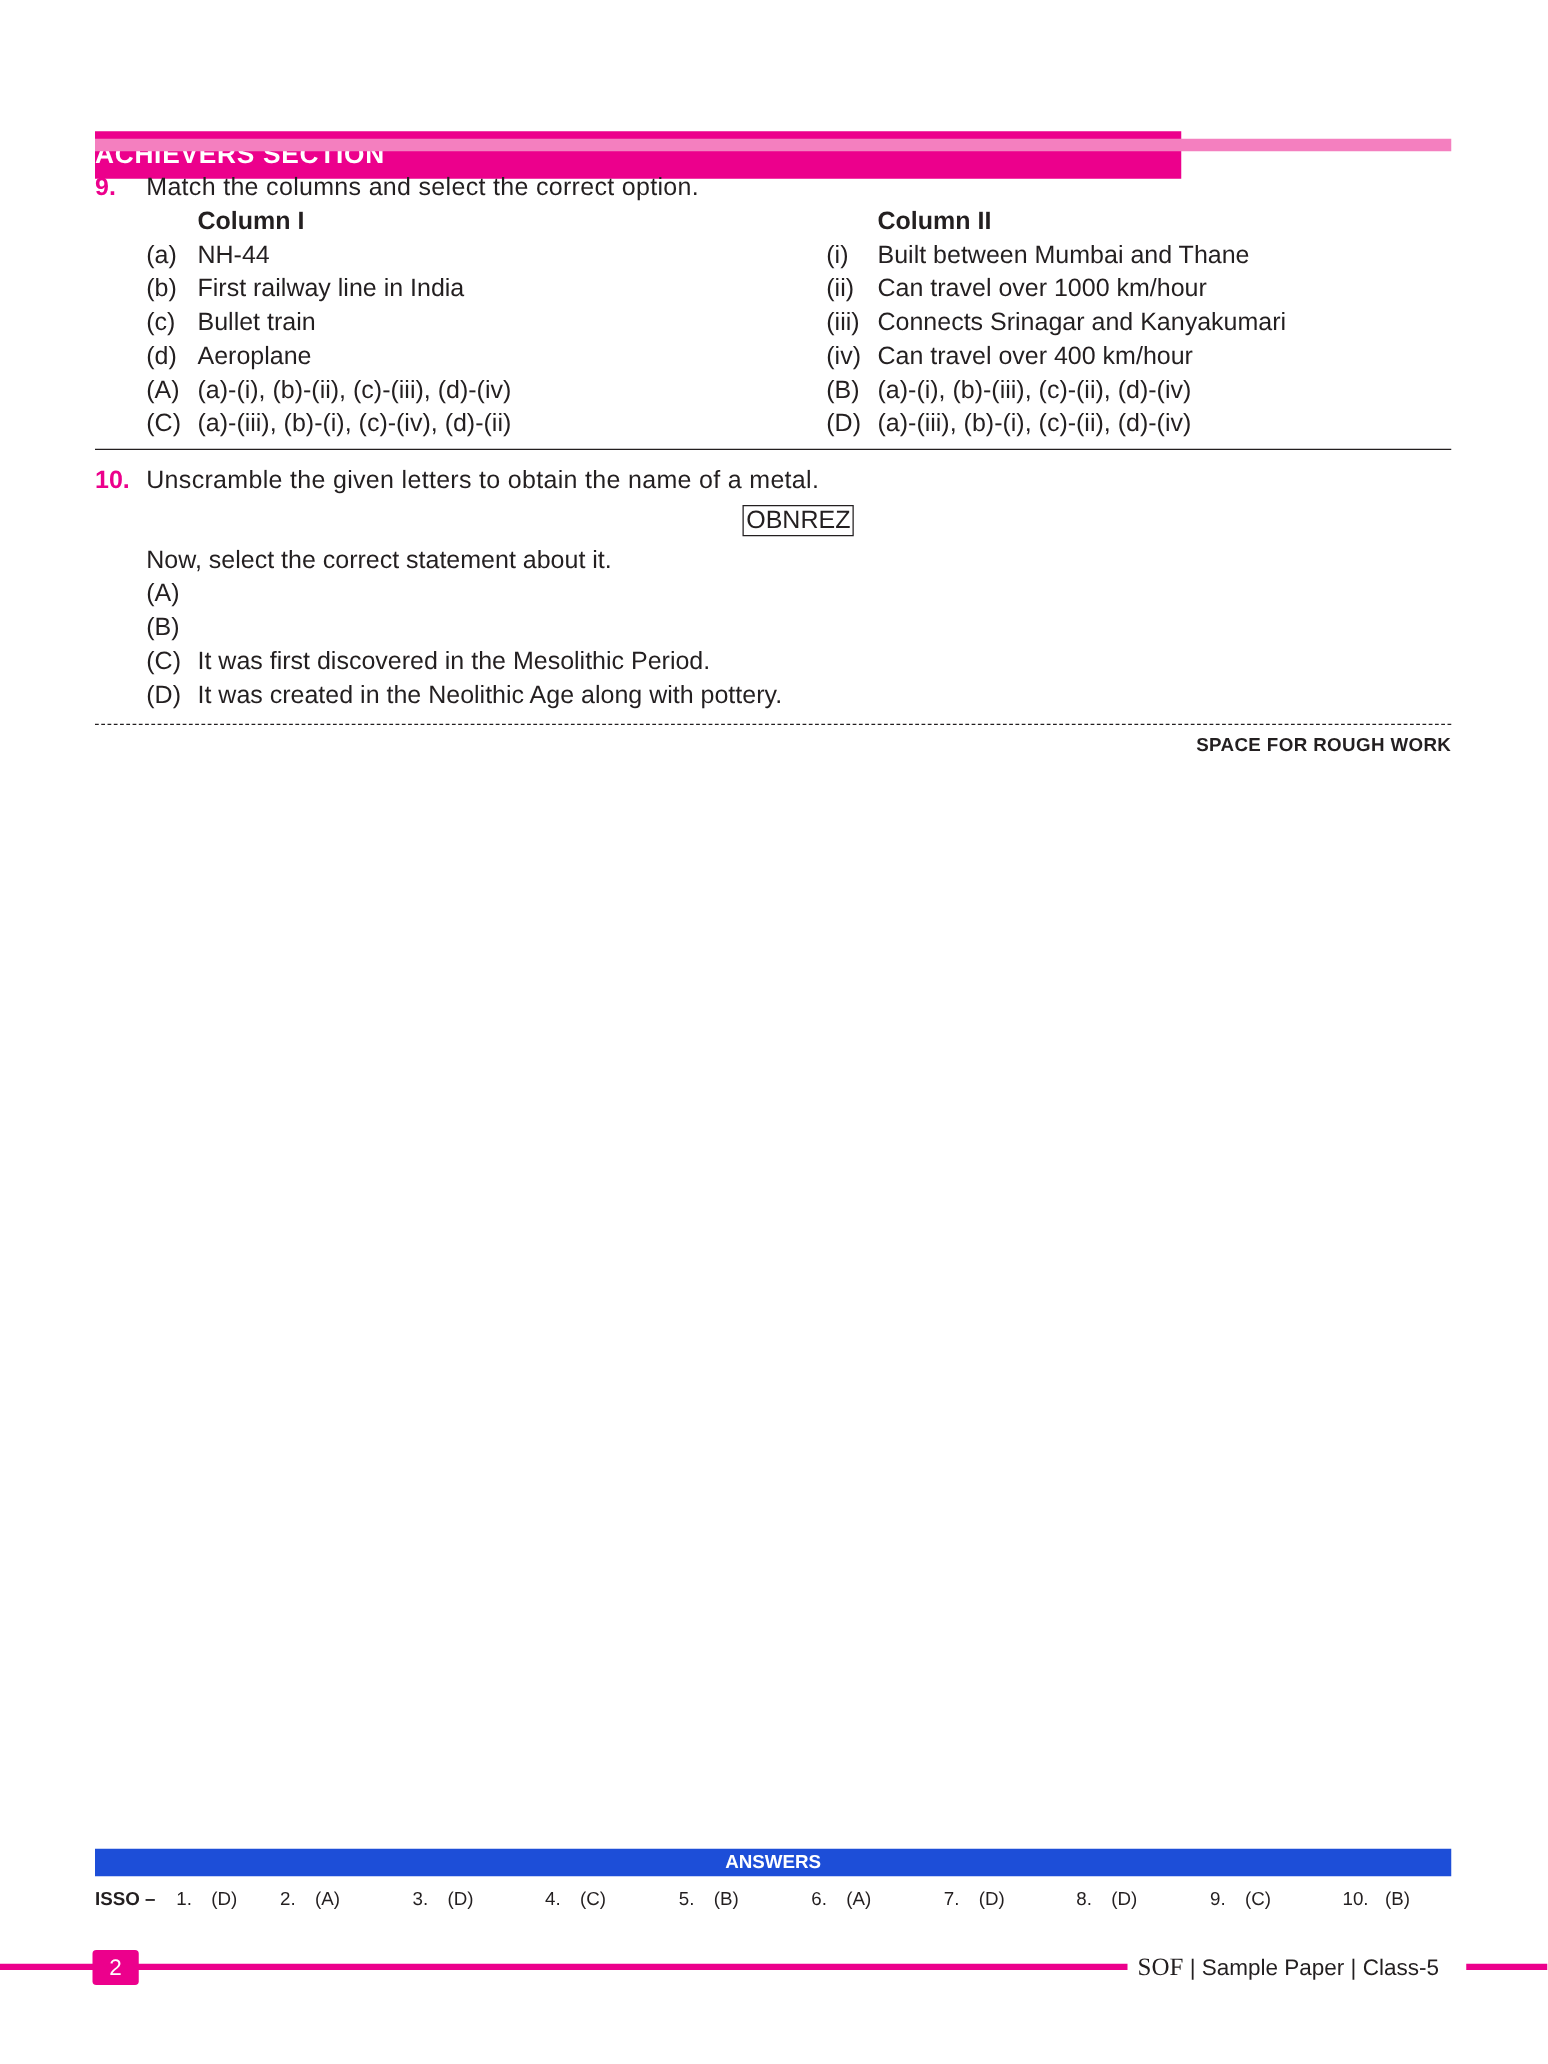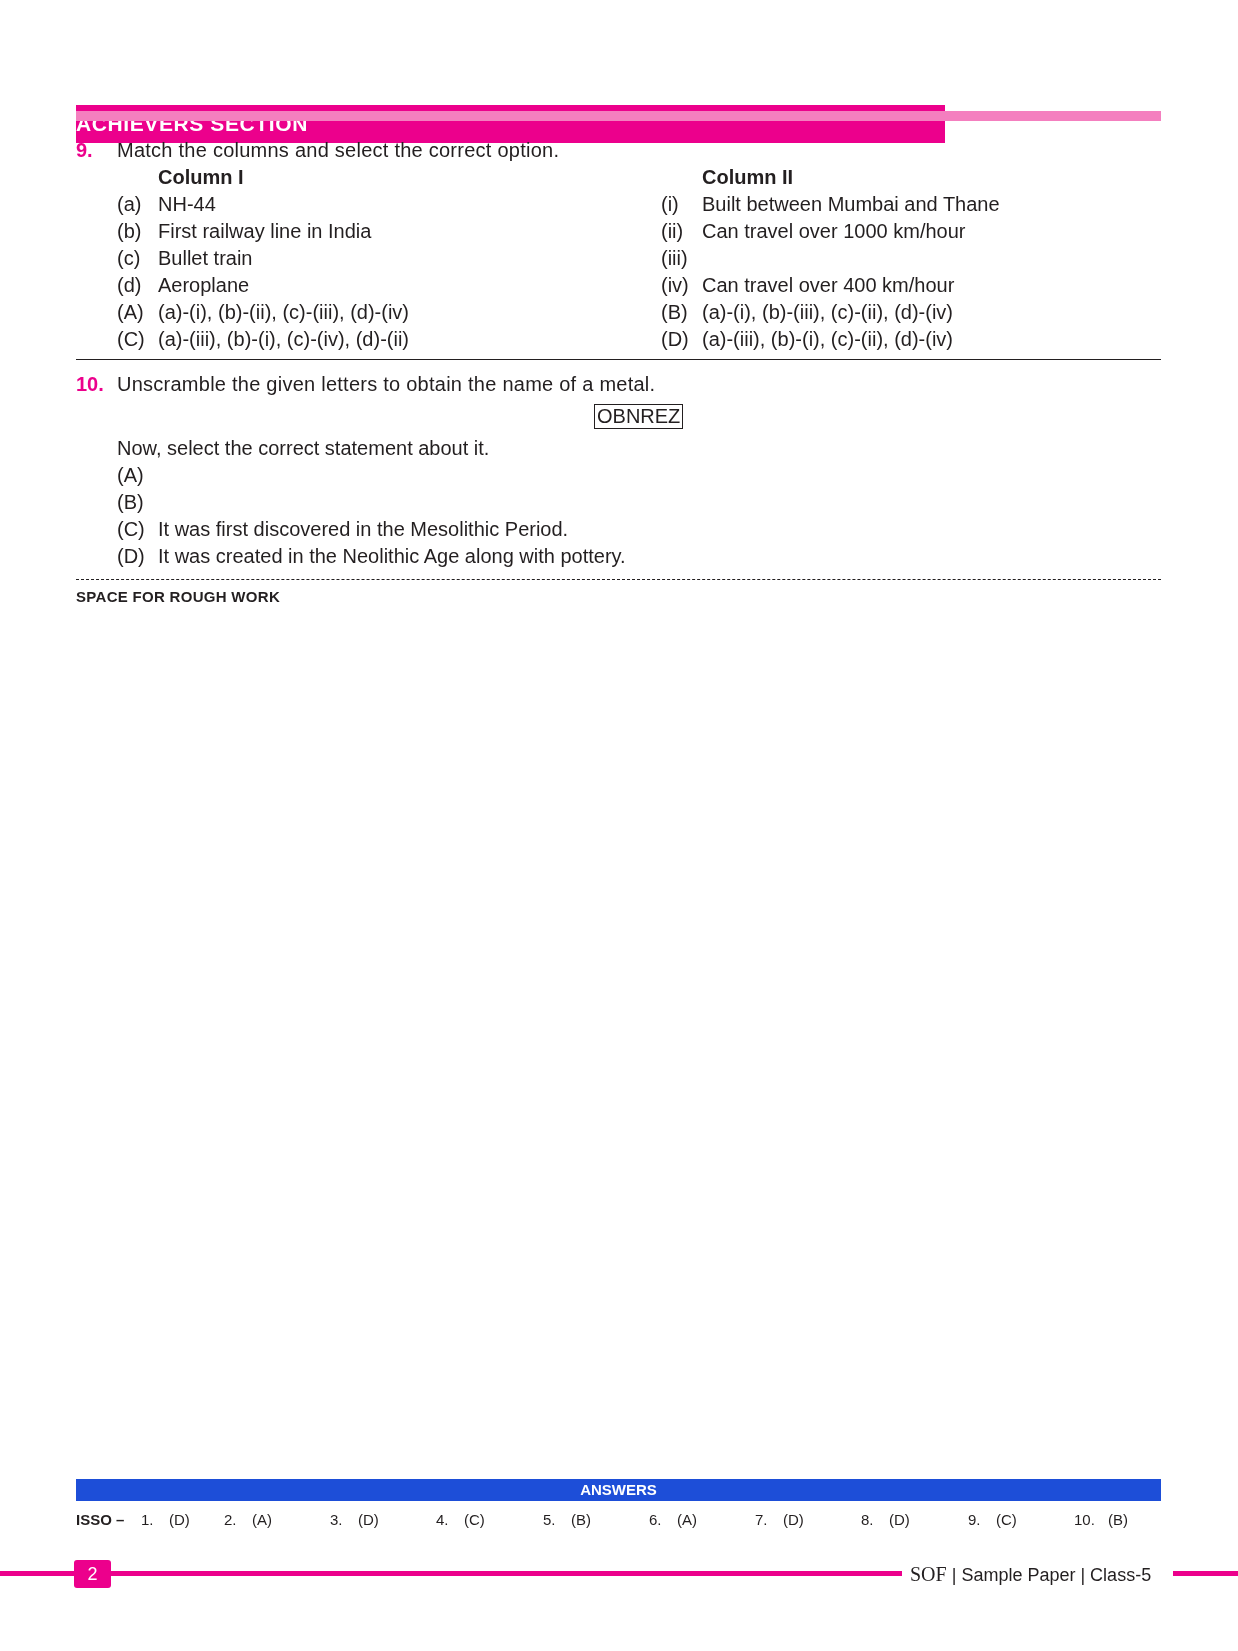--- a/index.html
+++ b/index.html
@@ -19,21 +19,21 @@
   .bold { font-weight:bold; }
 
   .row { position:absolute; display:flex; font-size:20px; line-height:27px; white-space:nowrap; }
   .lbl { display:inline-block; width:41px; }
 
   .rule { left:76px; width:1085px; height:0; border-top:1.5px solid #231f20; }
   .dash { left:76px; width:1085px; height:0; border-top:1.5px dashed #231f20; }
 
   .box { border:1.5px solid #231f20; padding:0 2px; font-size:20px; line-height:23px; }
 
-  .rough { left:76px; width:1085px; text-align:left; font-weight:bold; font-size:15px; letter-spacing:0.3px; }
+  .rough { left:76px; width:1085px; text-align:right; font-weight:bold; font-size:15px; letter-spacing:0.3px; }
 
   .ans-bar { left:76px; top:1479px; width:1085px; height:22px; background:#1d4ed8; color:#fff;
              font-weight:bold; font-size:15px; text-align:center; line-height:22px; }
   .ans-row { left:76px; top:1509px; height:22px; font-size:15px; line-height:22px; white-space:nowrap; }
   .ans-key { position:absolute; font-weight:bold; font-size:15px; }
   .ans-item { position:absolute; font-size:15px; color:#231f20; }
   .ans-item span.n { display:inline-block; width:28px; }
 
   .foot-line { height:5px; background:#ec008c; top:1571px; }
   .page-badge { left:74px; top:1560px; width:37px; height:28px; background:#ec008c; border-radius:3px;
@@ -74,20 +74,21 @@
   <div class="row" style="left:661px; top:191px;">
     <span class="lbl">(i)</span>
     <span>Built between Mumbai and Thane</span>
   </div>
   <div class="row" style="left:661px; top:218px;">
     <span class="lbl">(ii)</span>
     <span>Can travel over 1000 km/hour</span>
   </div>
   <div class="row" style="left:661px; top:245px;">
     <span class="lbl">(iii)</span>
+    <span>Connects Srinagar and Kanyakumari</span>
   </div>
   <div class="row" style="left:661px; top:272px;">
     <span class="lbl">(iv)</span>
     <span>Can travel over 400 km/hour</span>
   </div>
 
   <div class="row" style="left:117px; top:299px;">
     <span class="lbl">(A)</span>
     <span>(a)-(i), (b)-(ii), (c)-(iii), (d)-(iv)</span>
   </div>

